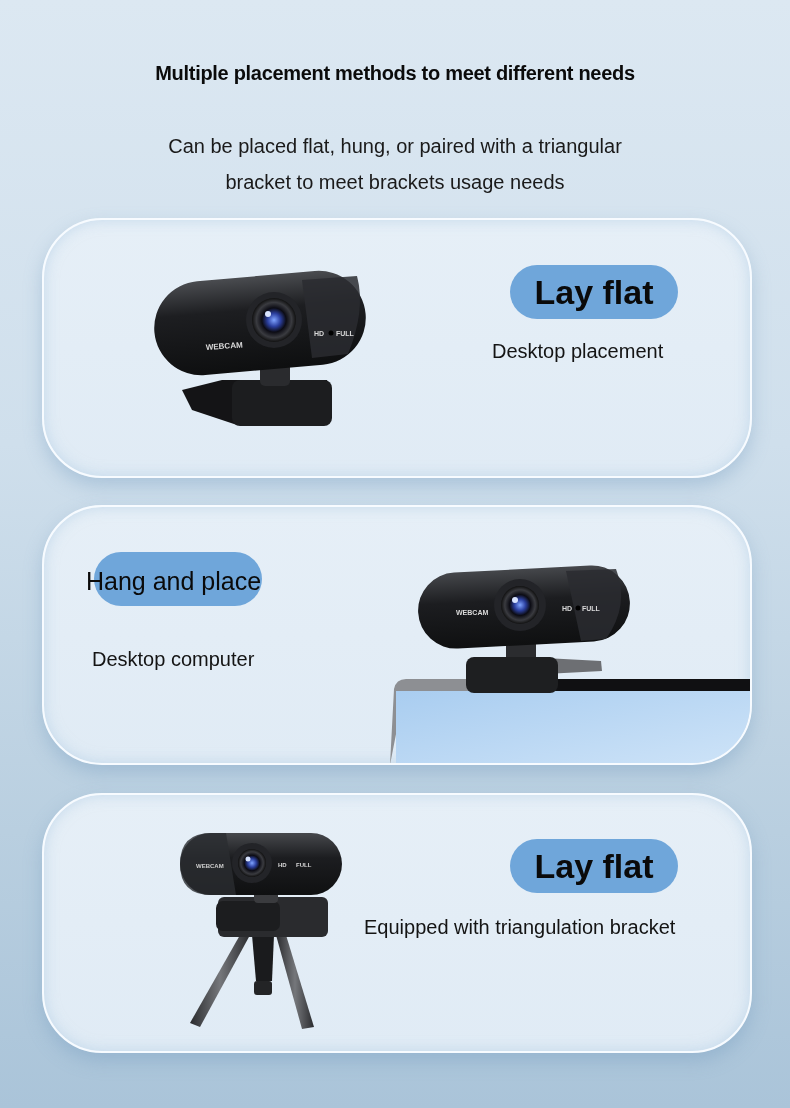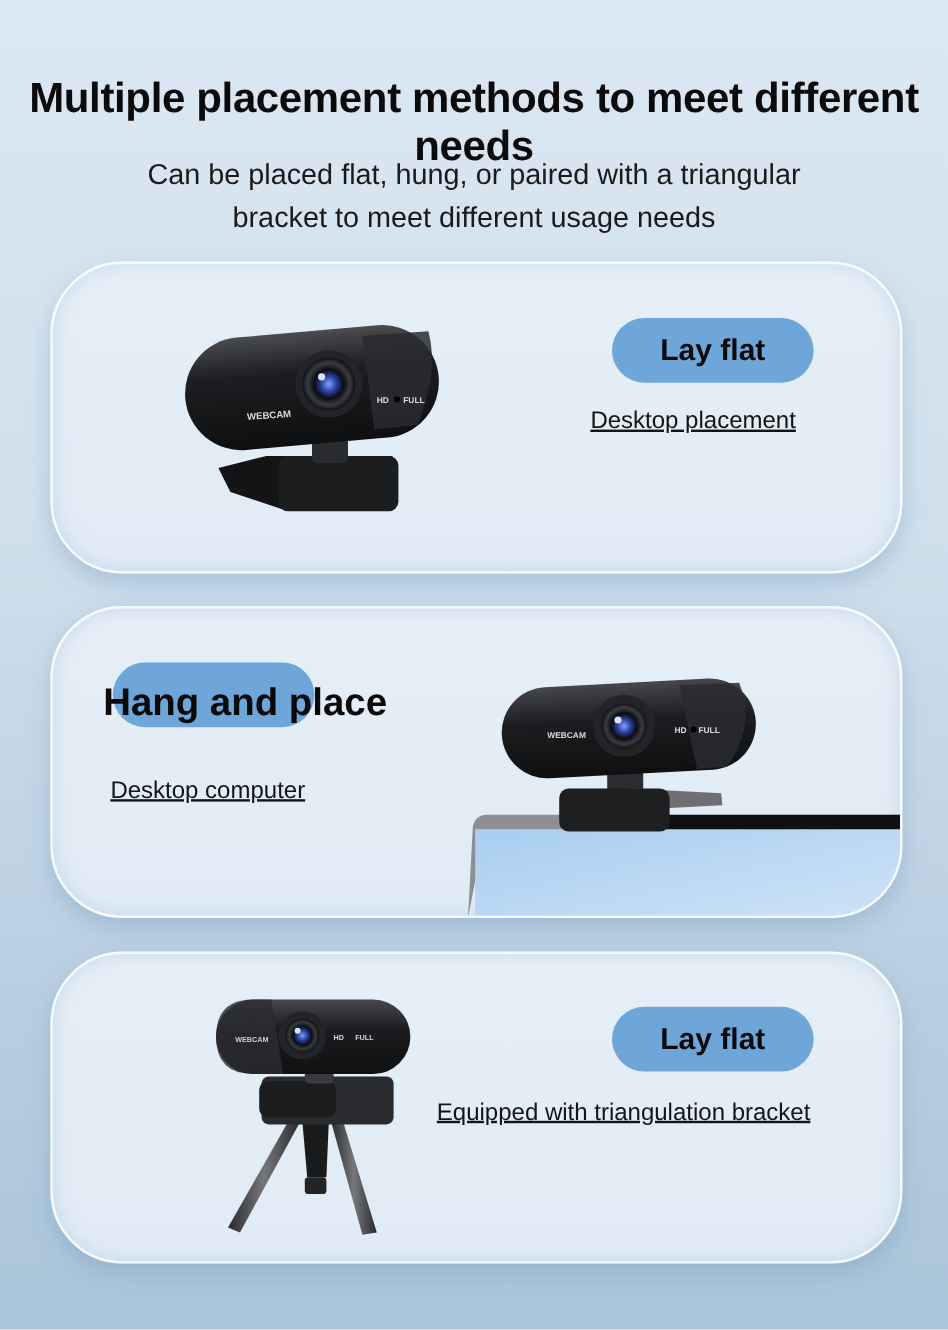--- a/index.html
+++ b/index.html
@@ -4,57 +4,57 @@
 <style>
   html, body { margin: 0; padding: 0; }
   body {
     width: 790px; height: 1108px; overflow: hidden; position: relative;
     background: linear-gradient(180deg, #dce8f2 0%, #cfdfec 40%, #b9cfe0 75%, #aac4d9 100%);
     font-family: "Liberation Sans", "DejaVu Sans", sans-serif;
     color: #111;
   }
   .title {
     position: absolute; left: 0; width: 790px; top: 62px;
-    text-align: center; font-weight: bold; font-size: 35px; letter-spacing: -0.3px;
+    text-align: center; font-weight: bold; font-size: 20px; letter-spacing: -0.3px;
     color: #0b0b0b;
   }
   .subtitle {
     position: absolute; left: 0; width: 790px; top: 128px;
-    text-align: center; font-size: 24px; line-height: 36px; color: #1a1a1a;
+    text-align: center; font-size: 20px; line-height: 36px; color: #1a1a1a;
   }
   .card {
     position: absolute; left: 42px; width: 706px;
     background: linear-gradient(180deg, #e6eff7 0%, #e0ebf5 100%);
     border-radius: 60px;
     border: 2px solid #f7fbff;
     box-shadow: 0 8px 18px rgba(110,150,185,0.35), inset 0 0 14px rgba(170,200,225,0.55);
     overflow: hidden;
   }
   .card1 { top: 218px; height: 256px; }
   .card2 { top: 505px; height: 256px; }
   .card3 { top: 793px; height: 256px; }
   .pill {
     position: absolute; height: 54px; border-radius: 27px;
     background: #6fa6da;
-    font-weight: bold; font-size: 25px; color: #0a0a0a;
+    font-weight: bold; font-size: 34px; color: #0a0a0a;
     display: flex; align-items: center; justify-content: center;
   }
-  .desc { position: absolute; font-size: 20px; color: #141414; white-space: nowrap; text-decoration: underline; }
+  .desc { position: absolute; font-size: 20px; color: #141414; white-space: nowrap; }
   .pill-text-overflow {
-    position: absolute; font-weight: bold; font-size: 32px; color: #0a0a0a; white-space: nowrap;
+    position: absolute; font-weight: normal; font-size: 25px; color: #0a0a0a; white-space: nowrap;
   }
   svg { position: absolute; }
 </style>
 </head>
 <body>
 
 <div class="title">Multiple placement methods to meet different needs</div>
 <div class="subtitle">
   <div>Can be placed flat, hung, or paired with a triangular</div>
-  <div>bracket to meet different usage needs</div>
+  <div>bracket to meet brackets usage needs</div>
 </div>
 
 <div class="card card1">
   <svg style="left:108px; top:50px;" width="230" height="170" viewBox="0 0 230 170">
     <defs>
       <linearGradient id="body1" x1="0" y1="0" x2="0" y2="1">
         <stop offset="0" stop-color="#4a4c50"></stop>
           <stop offset="0.35" stop-color="#1d1e21"></stop>
           <stop offset="1" stop-color="#0e0f10"></stop>
       </linearGradient>

